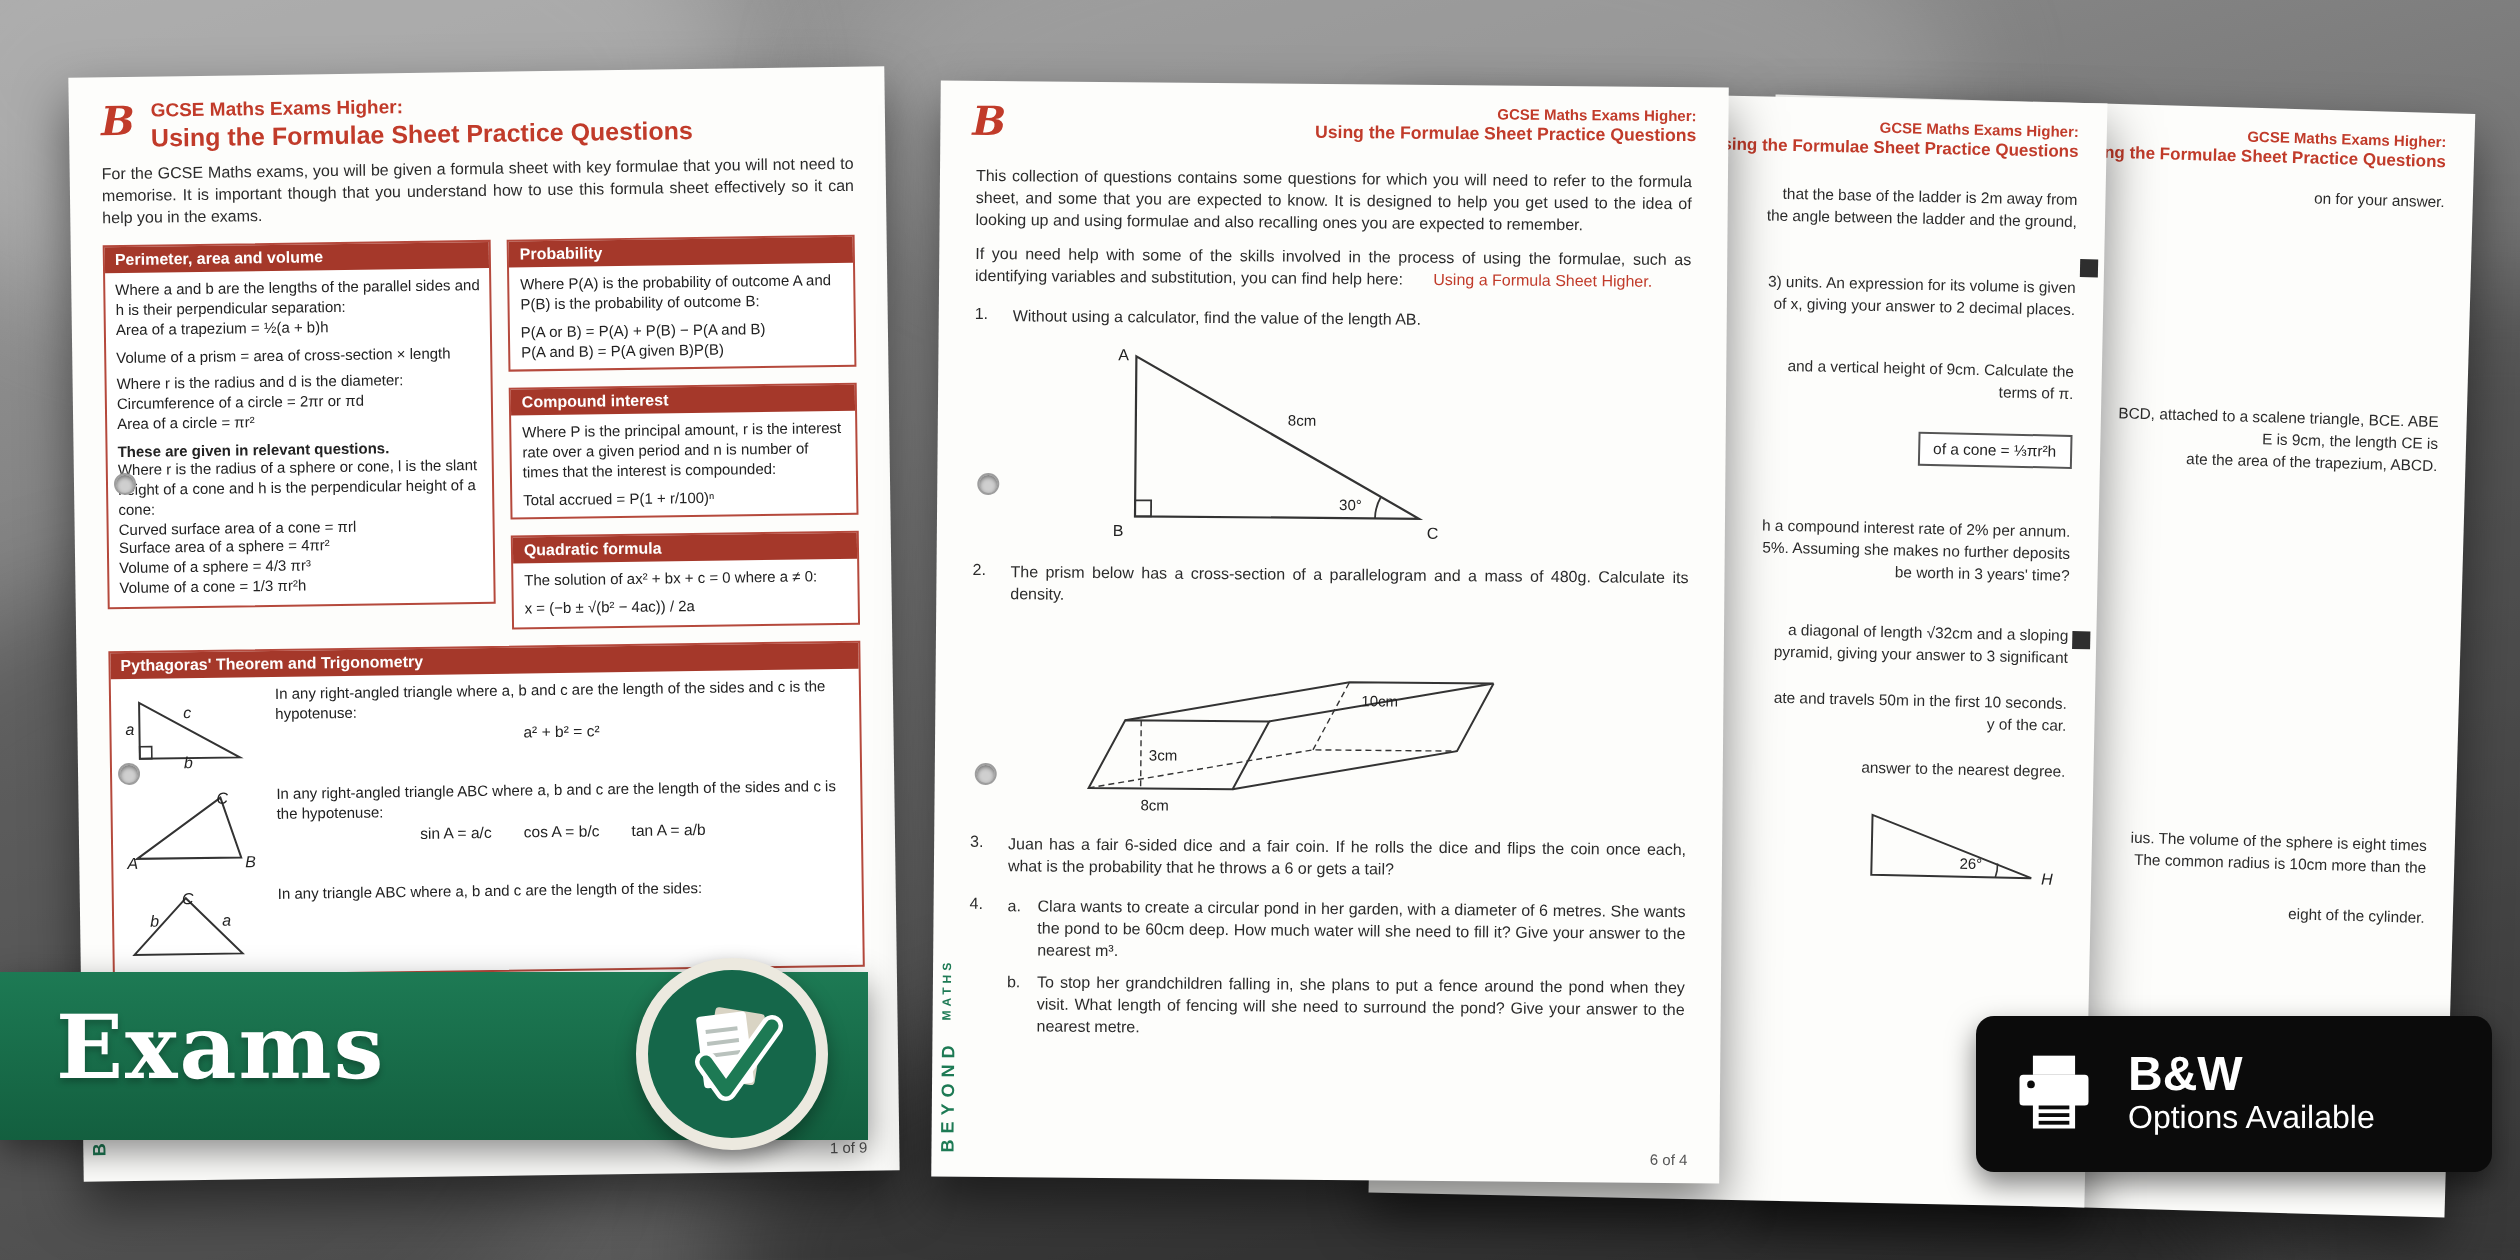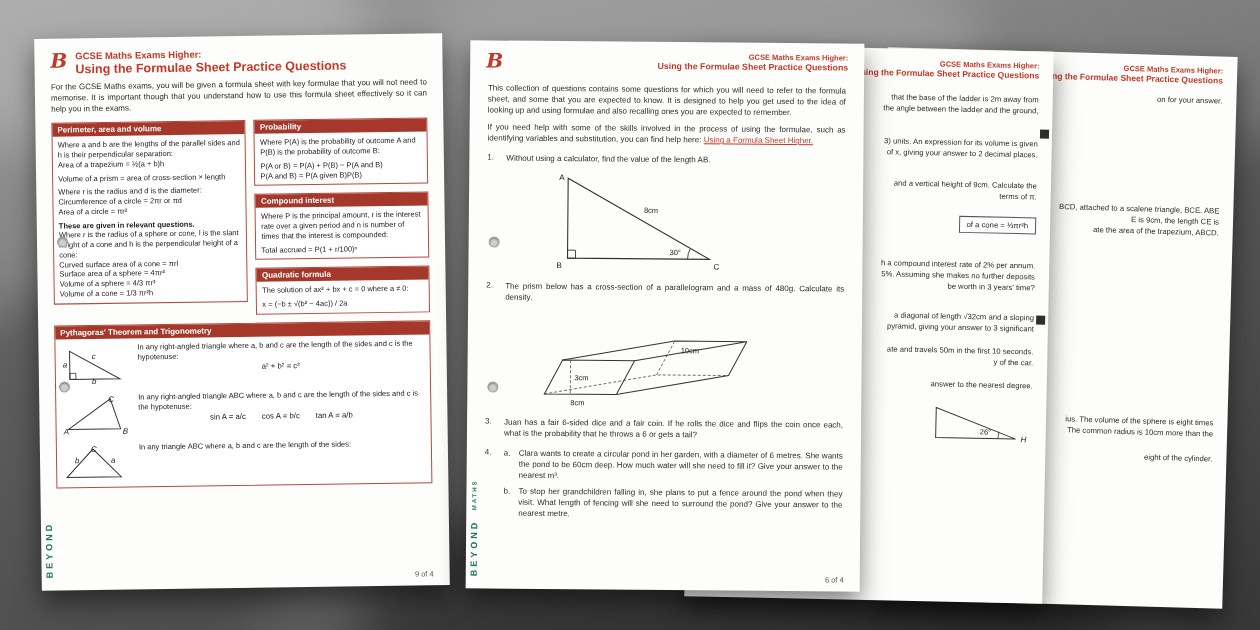--- a/index.html
+++ b/index.html
@@ -48,21 +48,21 @@
   .hole { position:absolute; width:11px; height:11px; border-radius:50%; background:#cfcfcf;
     border:1px solid #9d9d9d; box-shadow:inset 0 1px 2px rgba(0,0,0,.45); }
 
   
   .p2-head { display:flex; justify-content:space-between; padding:10px 16px 0 16px; }
   .p2-red { text-align:right; }
   .p2-red .h1 { font-size:7.5px; font-weight:bold; color:#c13b2a; }
   .p2-red .h2 { font-size:8.8px; font-weight:bold; color:#c13b2a; }
   .p2-body { padding:6px 18px 0 18px; }
   .p2-par { font-size:8px; line-height:1.38; color:#2b2b2b; text-align:justify; margin-top:6px; }
-  .doclink { color:#c13b2a; text-decoration:underline; cursor:pointer; }
+  .doclink { color:#c13b2a; cursor:pointer;margin-left:13px; }
   .q { display:flex; gap:6px; margin-top:9px; }
   .qn { width:13px; font-size:8px; color:#2b2b2b; flex:none; }
   .qt { flex:1; font-size:8px; line-height:1.38; color:#2b2b2b; text-align:justify; }
   .subq { display:flex; gap:5px; margin-top:5px; }
   .diagram { display:block; }
   .dlbl { font-size:8px; fill:#222; }
   .dlbl-i { font-size:8px; fill:#222; font-style:italic; }
   .mlbl { font-size:7.5px; fill:#222; }
 
   
@@ -198,21 +198,21 @@
         </svg>
         <div class="pyth-txt">
           <div>In any triangle ABC where a, b and c are the length of the sides:</div>
         </div>
       </div>
     </div>
 
     <div class="hole" style="left:20px; top:198px;"></div>
     <div class="hole" style="left:20px; top:343px;"></div>
     <div class="side-vert">BEYOND</div>
-    <div class="page-num">9 of 4</div>
+    <div class="page-num">1 of 9</div>
   </div>
 
   <div class="page" id="page2">
     <div class="p2-head">
       <span class="logo-b">B</span>
       <div class="p2-red">
         <div class="h1">GCSE Maths Exams Higher:</div>
         <div class="h2">Using the Formulae Sheet Practice Questions</div>
       </div>
     </div>
@@ -343,14 +343,47 @@
     </div>
     <div class="frag" style="top:362px;">
       <div>ius. The volume of the sphere is eight times</div>
       <div>The common radius is 10cm more than the</div>
     </div>
     <div class="frag" style="top:398px;">
       <div>eight of the cylinder.</div>
     </div>
   </div>
 
-
+  <div class="banner">
+    <div class="banner-label">Exams</div>
+    <div class="banner-badge">
+      <svg width="56" height="56" viewBox="0 0 56 56">
+        <rect x="17" y="6" width="25" height="36" rx="2" fill="#d9d4c4" transform="rotate(9 29 24)"></rect>
+        <rect x="12" y="8" width="25" height="36" rx="2" fill="#ffffff" transform="rotate(-7 24 26)"></rect>
+        <g stroke="#b9c2bd" stroke-width="2" transform="rotate(-7 24 26)">
+          <line x1="16" y1="16" x2="32" y2="16"></line>
+          <line x1="16" y1="22" x2="32" y2="22"></line>
+          <line x1="16" y1="28" x2="32" y2="28"></line>
+        </g>
+        <path d="M15 32 L25 46 L48 14" fill="none" stroke="#ffffff" stroke-width="11" stroke-linecap="round" stroke-linejoin="round"></path>
+        <path d="M15 32 L25 46 L48 14" fill="none" stroke="#1d7a54" stroke-width="6.5" stroke-linecap="round" stroke-linejoin="round"></path>
+      </svg>
+    </div>
+  </div>
+
+  <div class="bw">
+    <svg width="46" height="46" viewBox="0 0 48 48">
+      <rect x="13" y="4" width="22" height="10" fill="#ffffff"></rect>
+      <rect x="6" y="14" width="36" height="16" rx="2" fill="#ffffff"></rect>
+      <circle cx="12" cy="19" r="2" fill="#0b0b0b"></circle>
+      <rect x="13" y="26" width="22" height="16" fill="#ffffff"></rect>
+      <g stroke="#0b0b0b" stroke-width="2">
+        <line x1="16" y1="31" x2="32" y2="31"></line>
+        <line x1="16" y1="35" x2="32" y2="35"></line>
+        <line x1="16" y1="39" x2="32" y2="39"></line>
+      </g>
+    </svg>
+    <div class="bw-text">
+      <div class="bw-title">B&amp;W</div>
+      <div class="bw-sub">Options Available</div>
+    </div>
+  </div>
 </div>
 
 </body></html>

